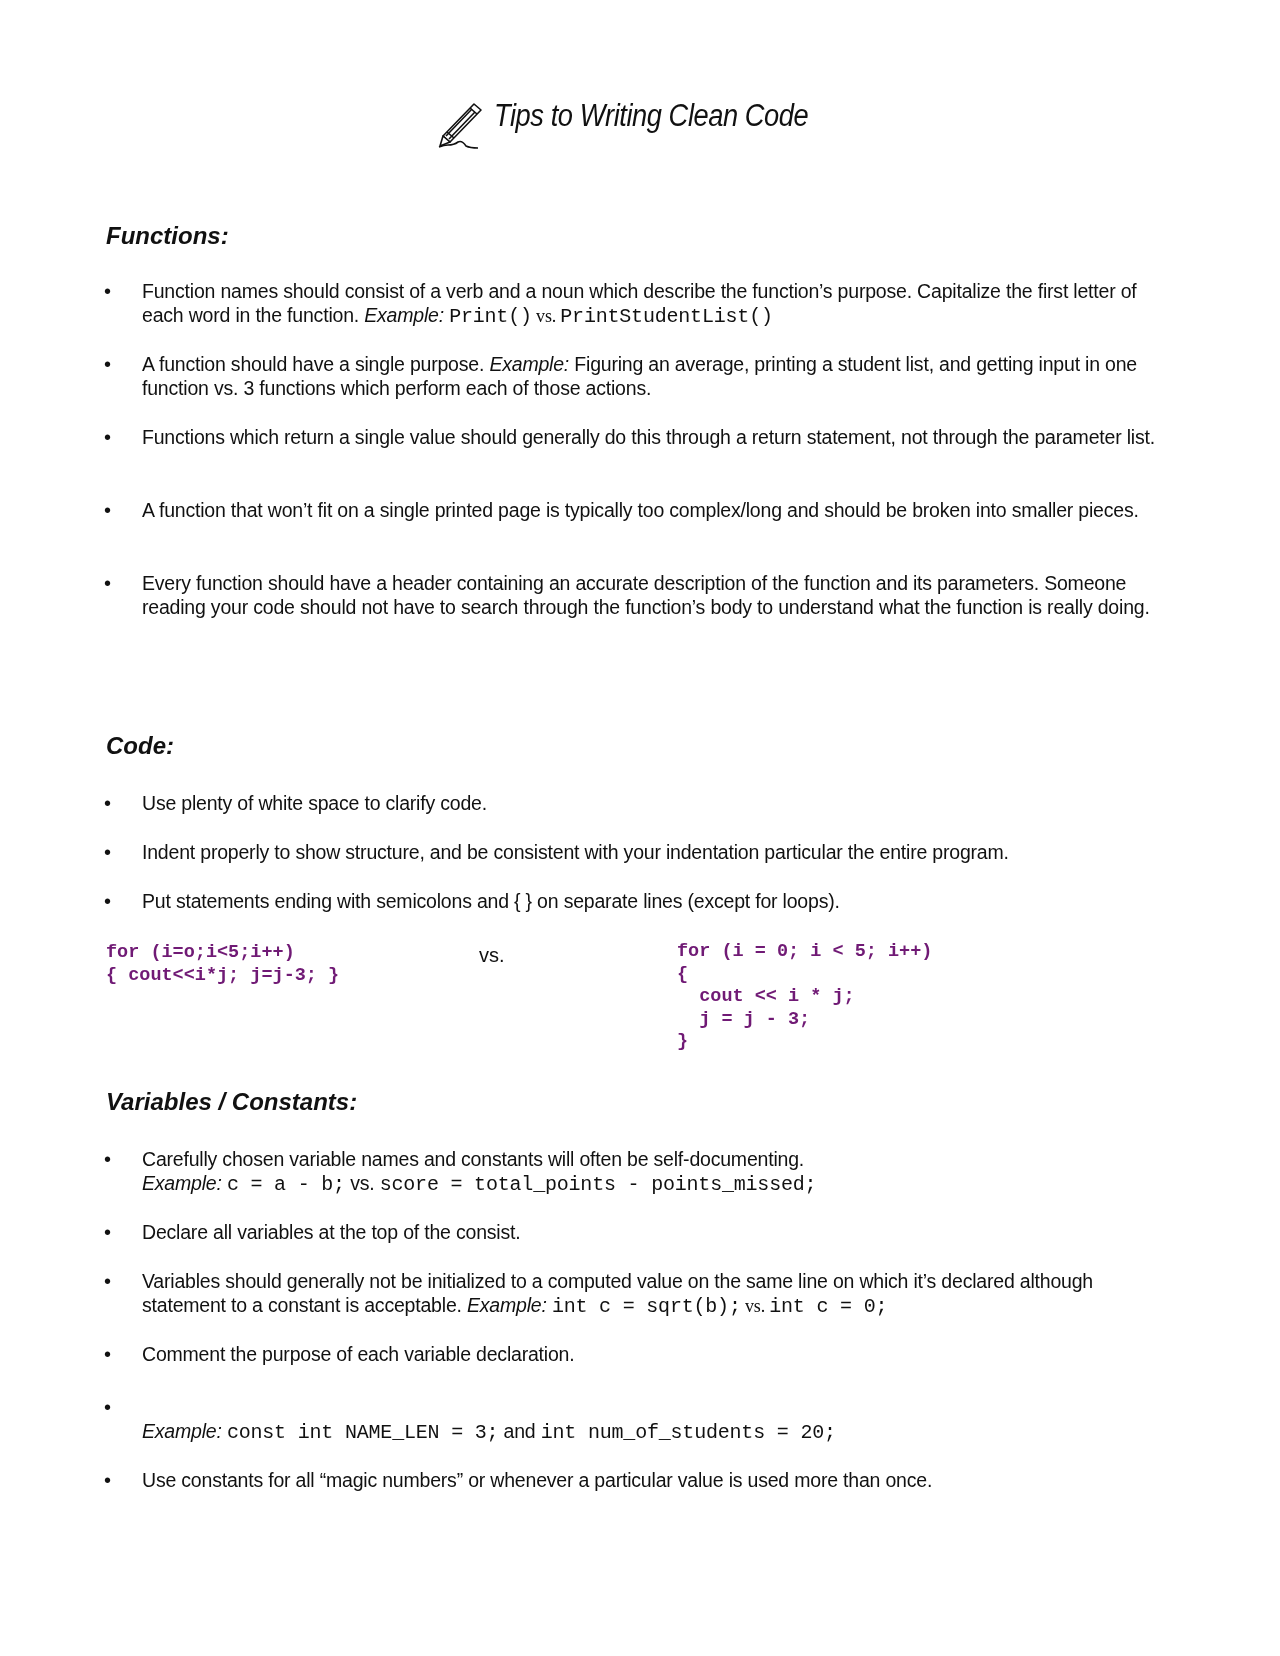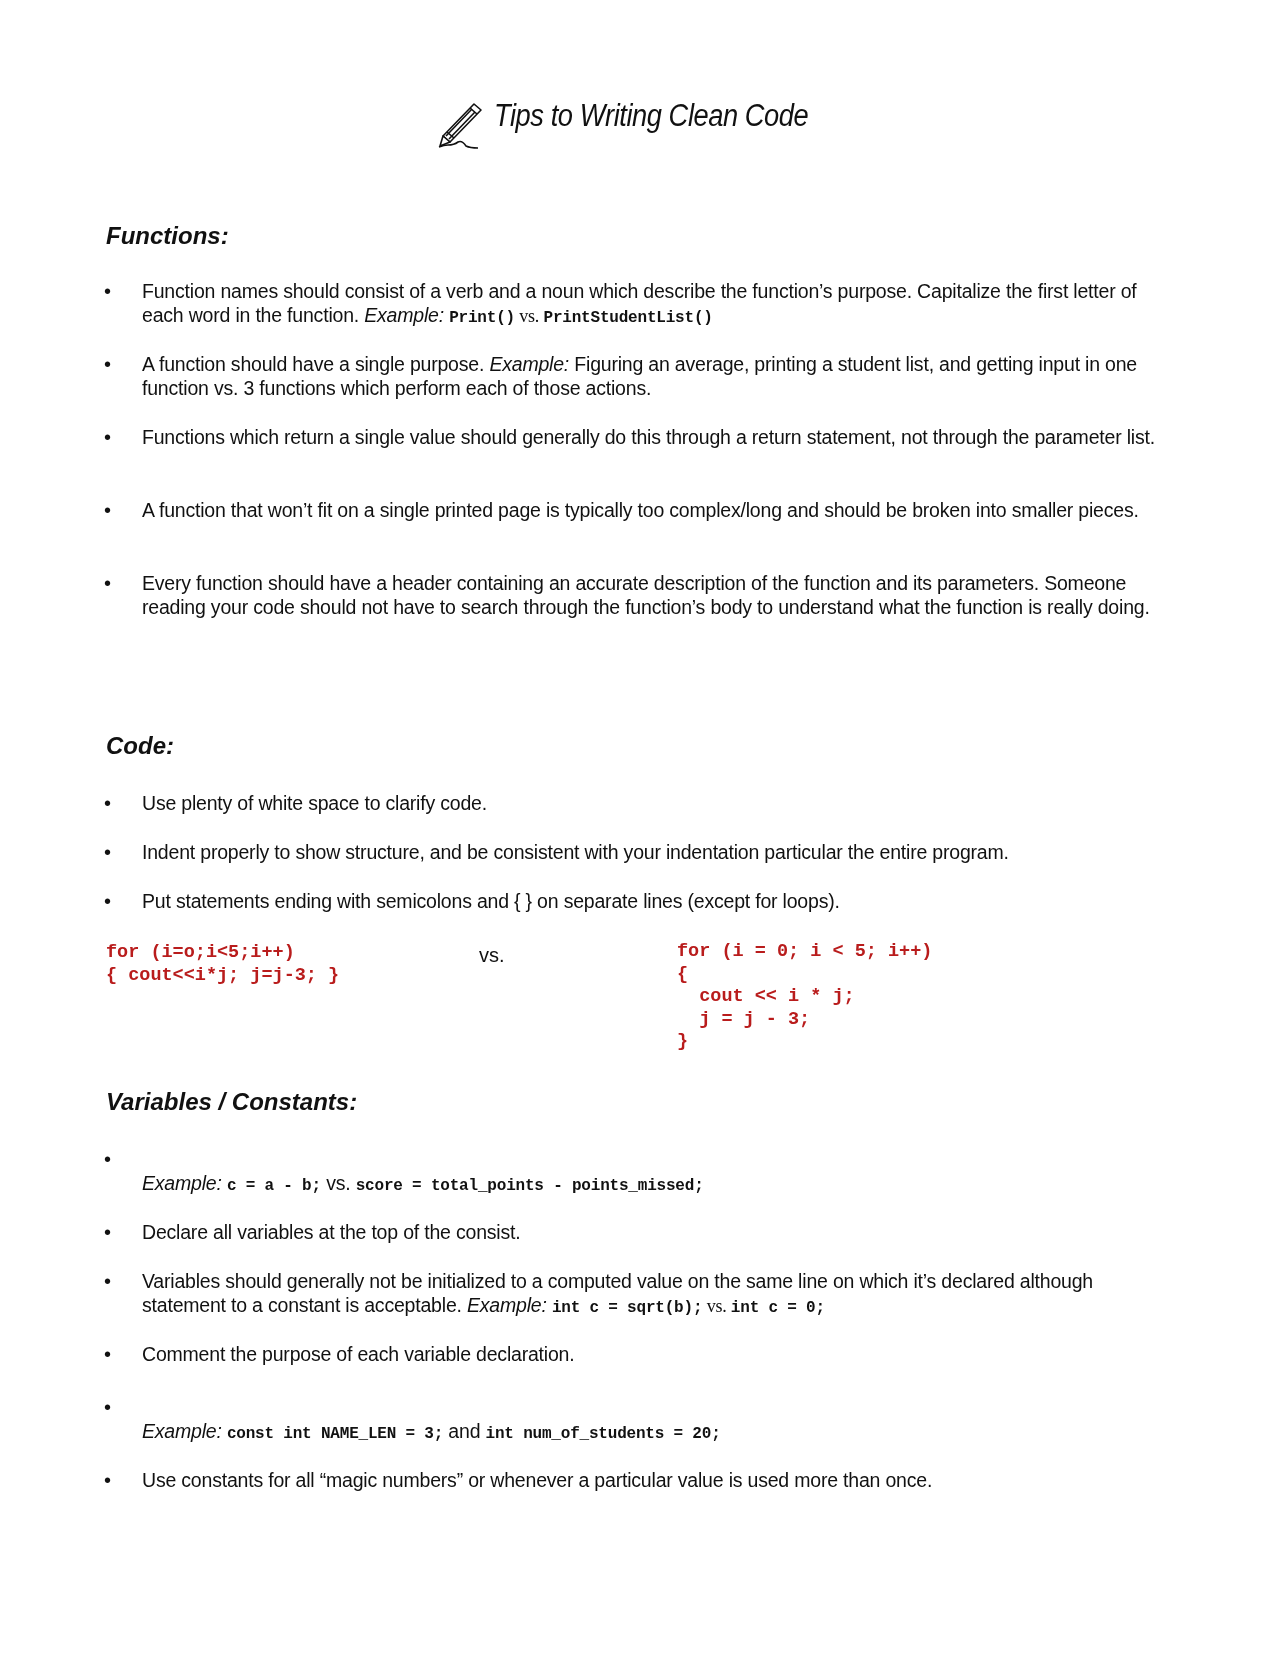--- a/index.html
+++ b/index.html
@@ -74,36 +74,36 @@
       left: 142px;
       width: 1040px;
       font-size: 19.5px;
       line-height: 23.5px;
       letter-spacing: -0.2px;
       color: #111;
     }
     .em { font-style: italic; }
     .mono {
       font-family: "Liberation Mono", monospace;
-      font-weight: bold;
-      font-size: 16px;
+      font-weight: normal;
+      font-size: 20px;
     }
     .serif-vs {
       font-family: "Liberation Serif", serif;
       font-size: 18px;
     }
     .code-block {
       position: absolute;
       font-family: "Liberation Mono", monospace;
       font-weight: bold;
       font-size: 18.5px;
       line-height: 22.5px;
       white-space: pre;
       margin: 0;
-      color: #b91c1c;
+      color: #701a75;
     }
     .vs-label {
       position: absolute;
       left: 479px;
       top: 944px;
       font-size: 20px;
       font-family: "Liberation Sans", sans-serif;
     }
   </style>
 </head>
@@ -184,21 +184,21 @@
   cout &lt;&lt; i * j;
   j = j - 3;
 }</pre>
 
   <h2 class="section-heading" style="top:1088px;">Variables / Constants:</h2>
 
   <div>
     <div class="bullet-item" style="top:1148px;">
       <span class="bullet-dot">•</span>
       <div class="bullet-text">
-        <br>
+        <span>Carefully chosen variable names and constants will often be self-documenting.</span><br>
         <span class="em">Example:</span>&nbsp;<span class="mono">c = a - b;</span><span> vs. </span><span class="mono">score = total_points - points_missed;</span>
       </div>
     </div>
 
     <div class="bullet-item" style="top:1221px;">
       <span class="bullet-dot">•</span>
       <div class="bullet-text">Declare all variables at the top of the consist.</div>
     </div>
 
     <div class="bullet-item" style="top:1270px;">

